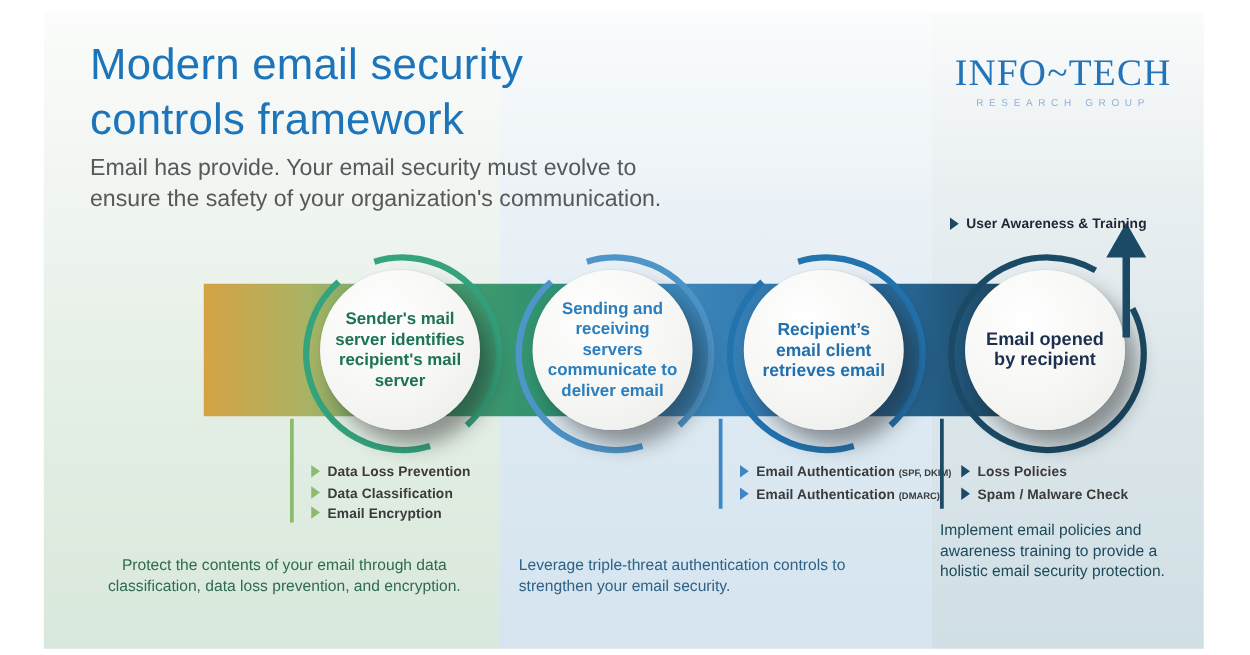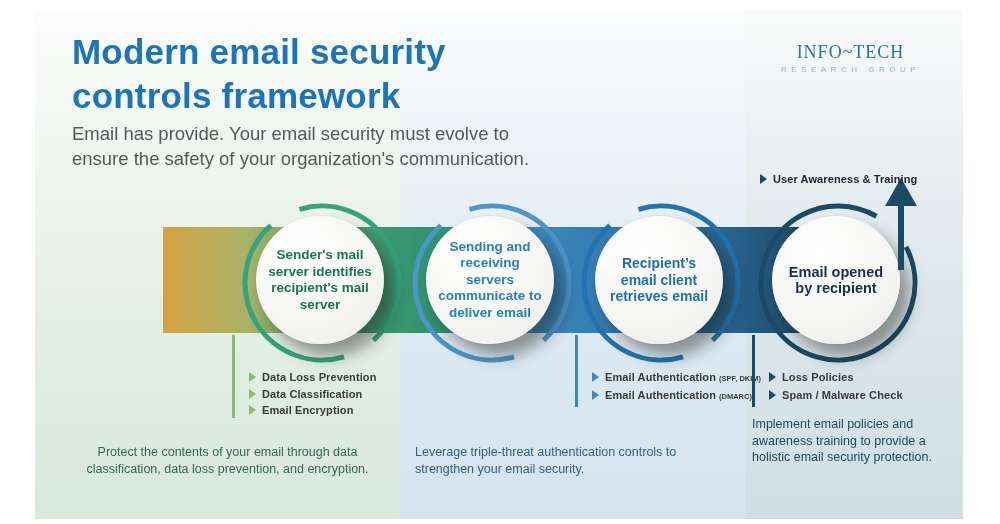--- a/index.html
+++ b/index.html
@@ -7,25 +7,25 @@
           font-family:"Liberation Sans", sans-serif;}
   .panel{position:absolute;top:10px;height:509px;}
   .panel-left{left:35px;width:365px;
     background:linear-gradient(180deg,#FBFCFB 0%,#F0F5F0 30%,#E2EEE3 65%,#D9E8DC 100%);}
   .panel-mid{left:400px;width:345px;
     background:linear-gradient(180deg,#FAFCFD 0%,#EBF2F7 30%,#DCE9F2 65%,#D5E4EF 100%);}
   .panel-right{left:745px;width:218px;
     background:linear-gradient(180deg,#FAFBFB 0%,#E9EFF1 28%,#DAE5E9 65%,#D0DFE4 100%);}
 
   .title{position:absolute;left:72px;top:30px;font-size:35px;line-height:44px;
-         font-weight:bold;color:#1C75BB;letter-spacing:0.2px;}
+         font-weight:normal;color:#1C75BB;letter-spacing:0.2px;}
   .subtitle{position:absolute;left:72px;top:121px;font-size:18.5px;line-height:25px;color:#57585A;}
 
   .logo{position:absolute;left:763px;top:42px;width:175px;text-align:center;}
-  .logo-name{font-family:"Liberation Serif", serif;font-size:18px;color:#2273B8;
+  .logo-name{font-family:"Liberation Serif", serif;font-size:30px;color:#2273B8;
              letter-spacing:1px;font-weight:normal;}
   .logo-tagline{font-size:8px;letter-spacing:4.5px;color:#8FB2D8;margin-top:2px;}
 
   .band{position:absolute;left:163px;top:227px;width:692px;height:106px;
     background:linear-gradient(90deg,#D4A243 0%,#A9B364 12%,#4FA06F 24%,#2E9170 40%,
                #3F8CBE 52%,#2F74AB 68%,#27638F 82%,#1C4660 93%,#173E57 100%);}
 
   .node{position:absolute;width:170px;height:170px;top:198px;}
   .node svg.ring{position:absolute;left:0;top:0;width:170px;height:170px;overflow:visible;}
   .disc{position:absolute;left:19px;top:18px;width:128px;height:128px;border-radius:50%;

